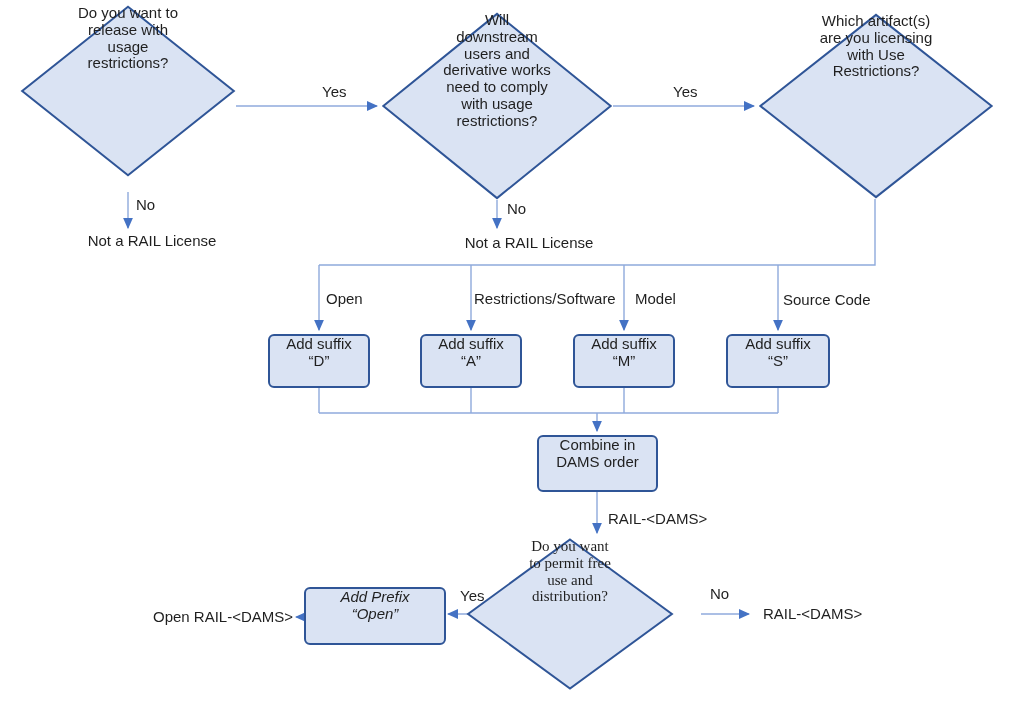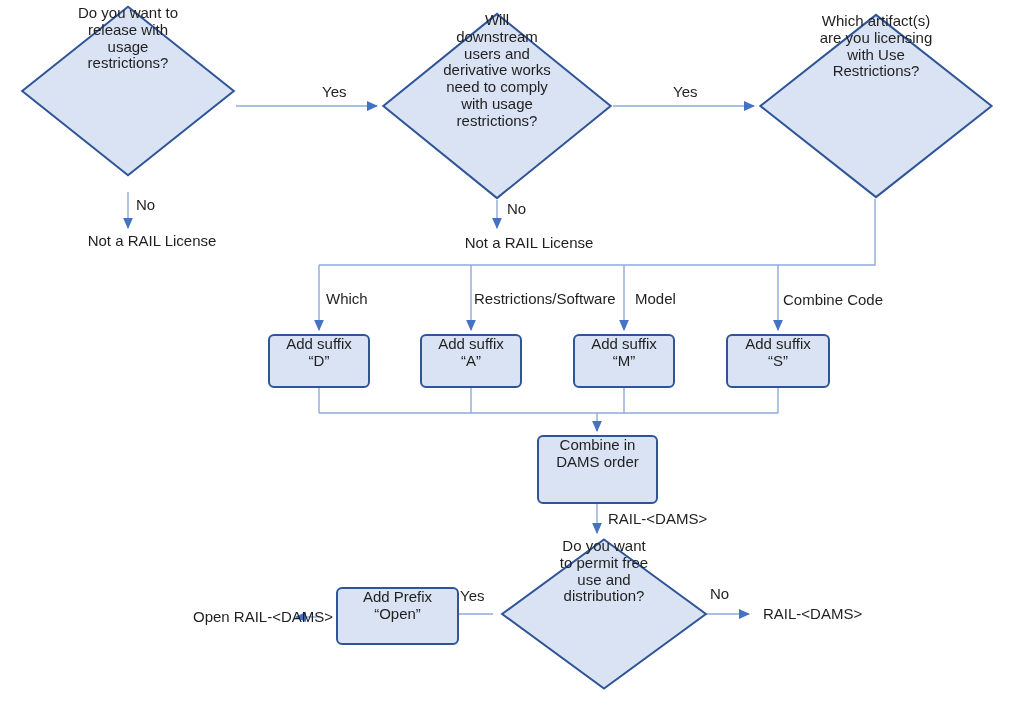--- a/index.html
+++ b/index.html
@@ -144,54 +144,54 @@
   <div class="node rbox" style="left:573px; top:334px; width:102px; height:54px;">
     <div class="node-text">Add suffix
 “M”</div>
   </div>
 
   <div class="node rbox" style="left:726px; top:334px; width:104px; height:54px;">
     <div class="node-text">Add suffix
 “S”</div>
   </div>
 
-  <div class="node rbox" style="left:537px; top:435px; width:121px; height:69px;">
+  <div class="node rbox" style="left:537px; top:435px; width:121px; height:57px;">
     <div class="node-text">Combine in
 DAMS order</div>
   </div>
 
-  <div class="node" style="left:500px; top:538px; width:208px; height:152px;">
+  <div class="node" style="left:466px; top:538px; width:208px; height:152px;font-family:Liberation Serif, serif;">
     <svg class="diamond-shape" viewBox="0 0 100 100" preserveAspectRatio="none">
       <polygon points="50,1 99,50 50,99 1,50"></polygon>
     </svg>
     <div class="node-text">Do you want
 to permit free
 use and
 distribution?</div>
   </div>
 
-  <div class="node rbox" style="left:336px; top:587px; width:123px; height:58px;">
+  <div class="node rbox" style="left:304px; top:587px; width:142px; height:58px;font-style:italic;">
     <div class="node-text">Add Prefix
 “Open”</div>
   </div>
 
   <div class="lbl" style="left:322px; top:84px;">Yes</div>
   <div class="lbl" style="left:673px; top:84px;">Yes</div>
   <div class="lbl" style="left:136px; top:197px;">No</div>
   <div class="lbl" style="left:507px; top:201px;">No</div>
 
   <div class="lbl center" style="left:152px; top:233px;">Not a RAIL License</div>
   <div class="lbl center" style="left:529px; top:235px;">Not a RAIL License</div>
 
-  <div class="lbl" style="left:326px; top:291px;">Which</div>
+  <div class="lbl" style="left:326px; top:291px;">Open</div>
   <div class="lbl" style="left:474px; top:291px;">Restrictions/Software</div>
   <div class="lbl" style="left:635px; top:291px;">Model</div>
-  <div class="lbl" style="left:783px; top:292px;">Combine Code</div>
+  <div class="lbl" style="left:783px; top:292px;">Source Code</div>
 
   <div class="lbl" style="left:608px; top:511px;">RAIL-&lt;DAMS&gt;</div>
 
   <div class="lbl" style="left:460px; top:588px;">Yes</div>
   <div class="lbl" style="left:710px; top:586px;">No</div>
 
-  <div class="lbl center" style="left:223px; top:609px;margin-left:40px;">Open RAIL-&lt;DAMS&gt;</div>
+  <div class="lbl center" style="left:223px; top:609px;">Open RAIL-&lt;DAMS&gt;</div>
   <div class="lbl" style="left:763px; top:606px;">RAIL-&lt;DAMS&gt;</div>
 
 </div>
 
 </body></html>

